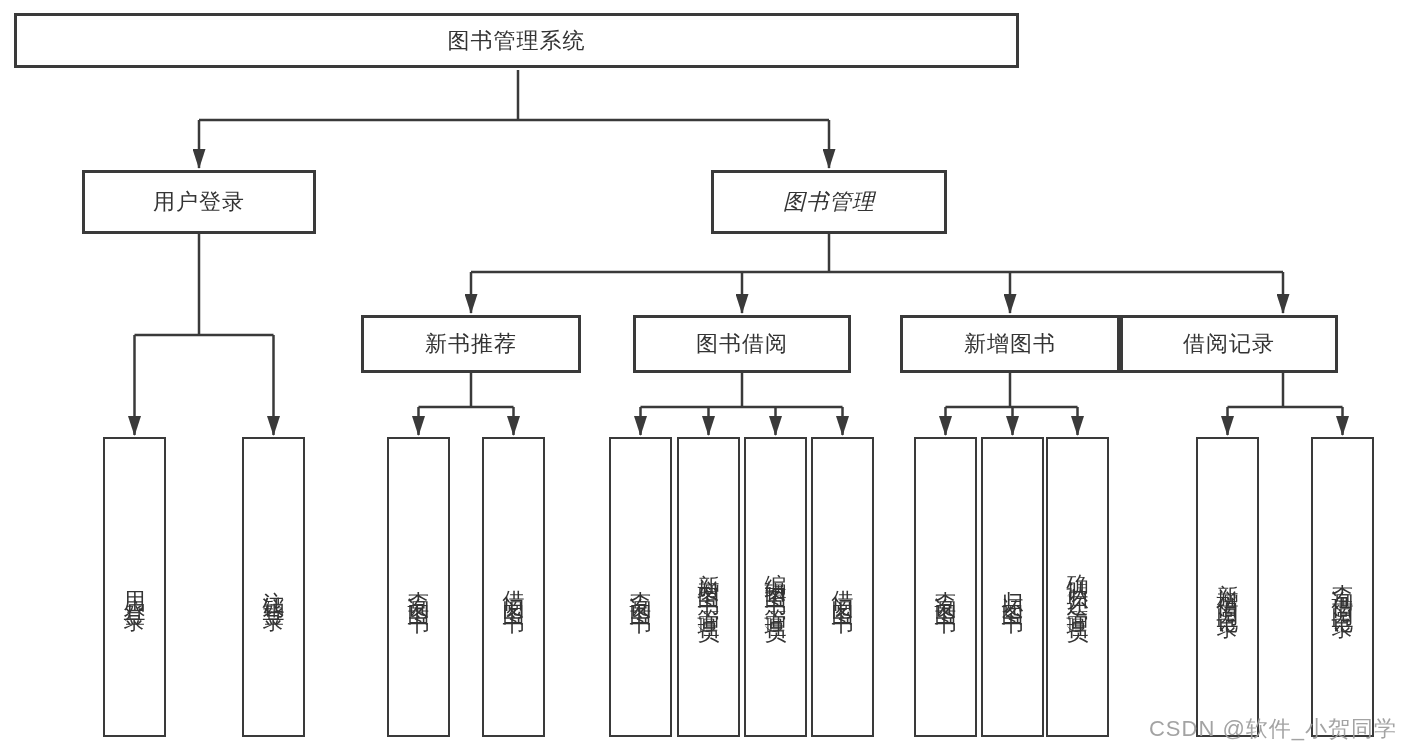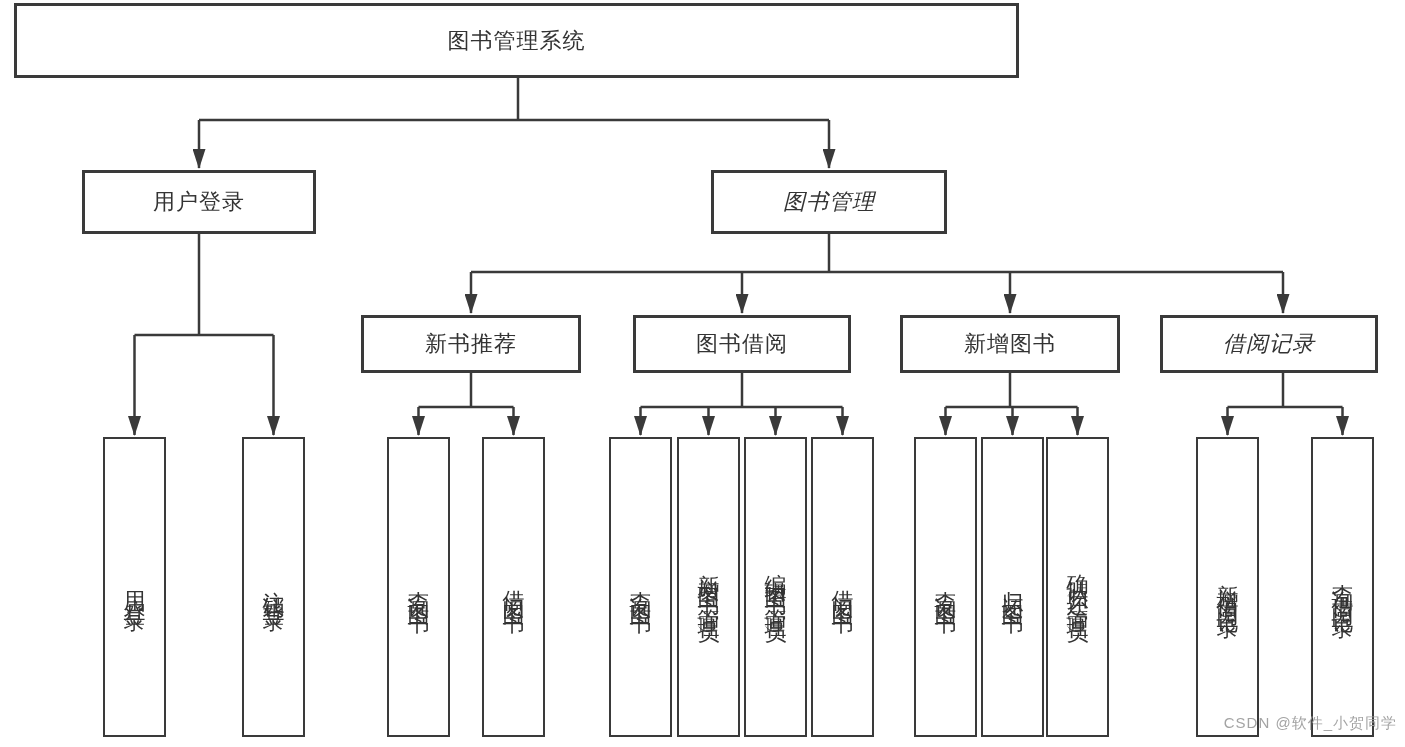--- a/index.html
+++ b/index.html
@@ -26,40 +26,40 @@
     letter-spacing:1px;
     white-space:nowrap;
   }
   .leaf .vlabel{
     writing-mode:vertical-rl;
     text-orientation:mixed;
     font-size:22px;
     letter-spacing:7px;
     line-height:1;
   }
-  .root-box{left:14px;top:3px;width:1005px;height:75px;font-family:Liberation Serif, serif;}
+  .root-box{left:14px;top:13px;width:1005px;height:55px;font-family:Liberation Serif, serif;}
   .l2-a{left:82px;top:170px;width:234px;height:64px;}
   .l2-b{left:711px;top:170px;width:236px;height:64px;font-style:italic;}
   .l3{top:315px;height:58px;}
   .l3-a{left:361px;width:220px;}
   .l3-b{left:633px;width:218px;}
   .l3-c{left:900px;width:220px;}
-  .l3-d{left:1160px;width:218px;font-style:italic;}
+  .l3-d{left:1120px;width:218px;}
   .leaf{top:437px;width:63px;height:300px;border-width:2px;}
   .lf1{left:103px;}  .lf2{left:242px;}
   .lf3{left:387px;}  .lf4{left:482px;}
   .lf5{left:609px;}  .lf6{left:677px;}
   .lf7{left:744px;}  .lf8{left:811px;}
   .lf9{left:914px;}  .lf10{left:981px;} .lf11{left:1046px;}
   .lf12{left:1196px;} .lf13{left:1311px;}
   .watermark{
     position:absolute;
     right:8px;
     top:714px;
-    font-size:15px;
+    font-size:22px;
     color:rgba(158,158,158,0.95);
     letter-spacing:1px;
     white-space:nowrap;
     z-index:5;
   }
 </style>
 </head>
 <body>
 
 <div class="canvas">

